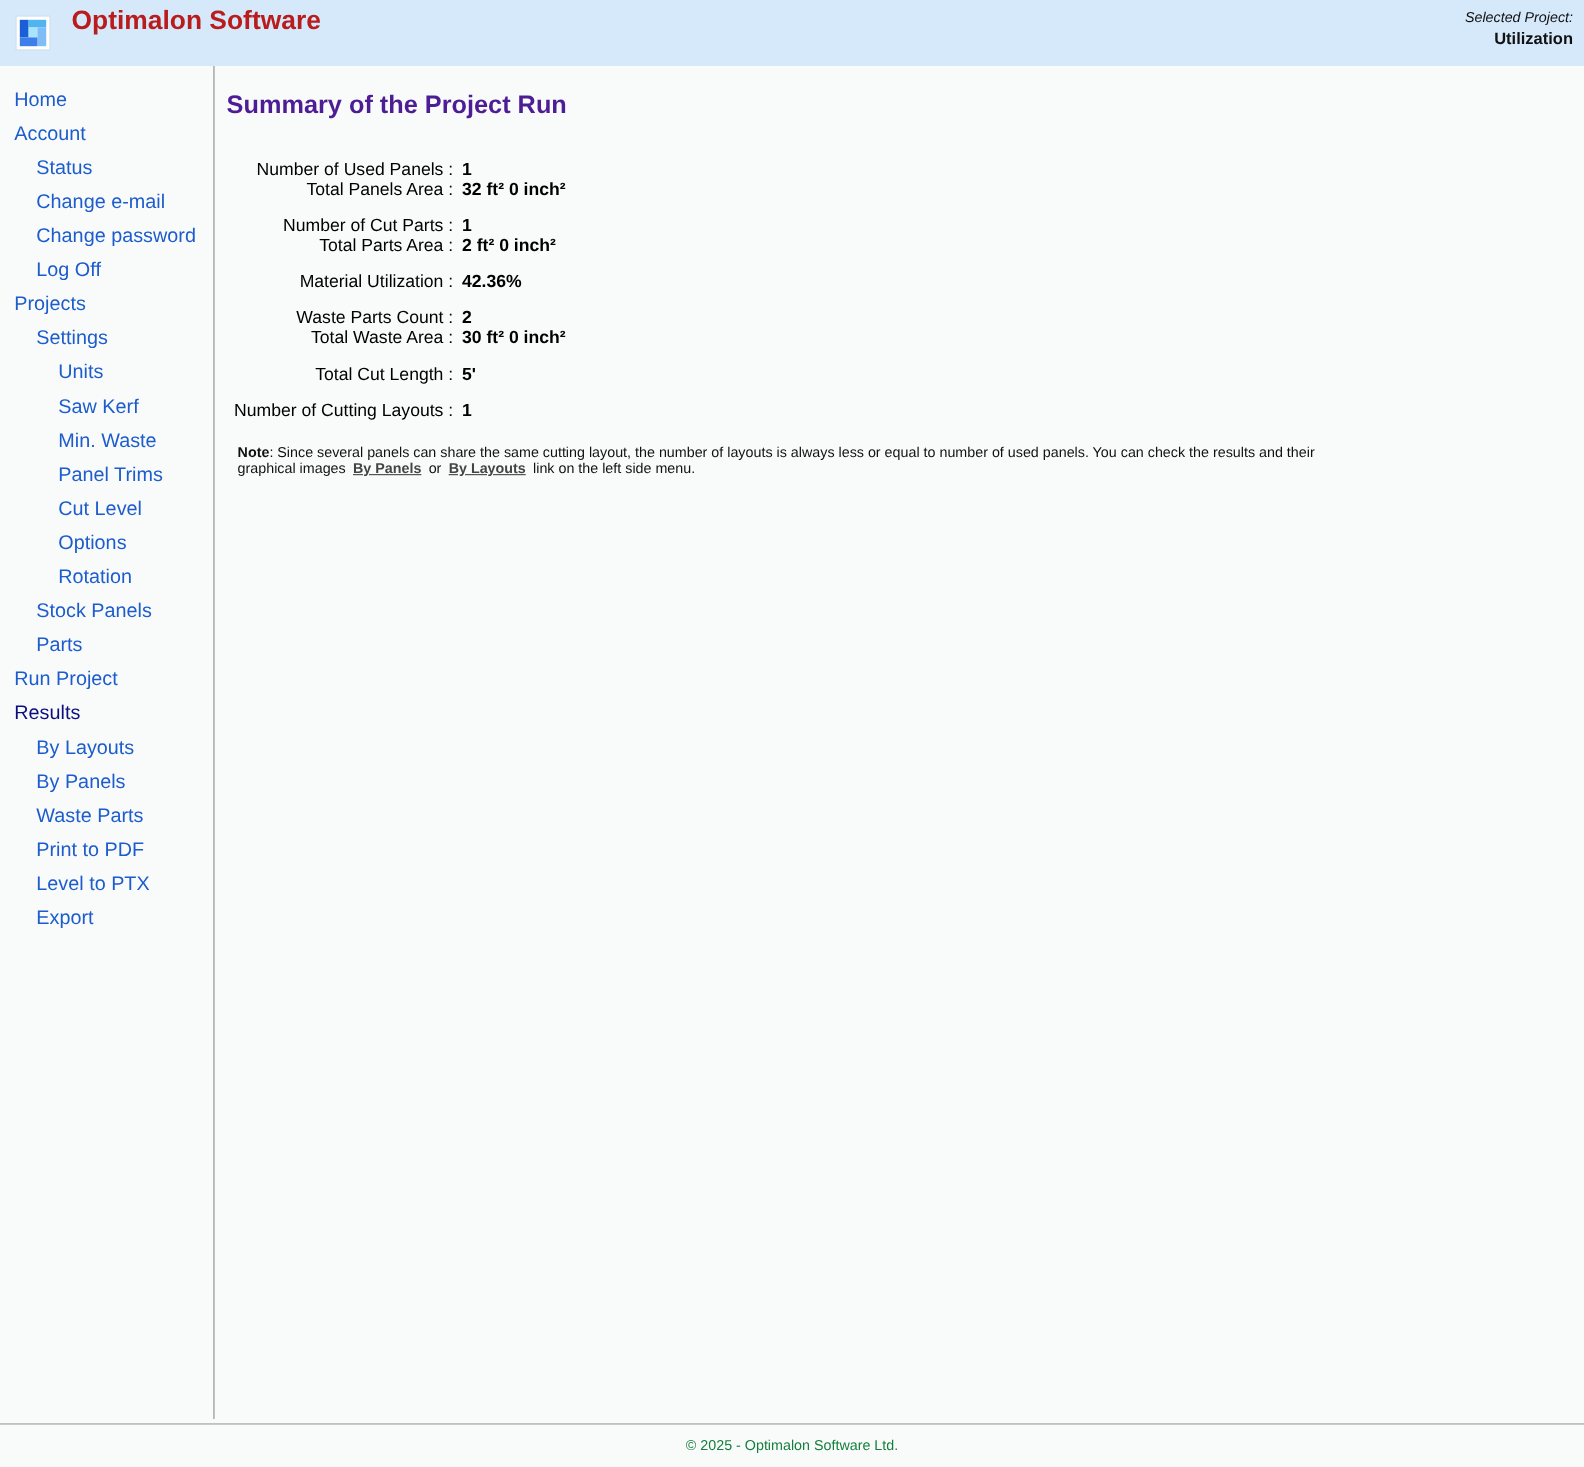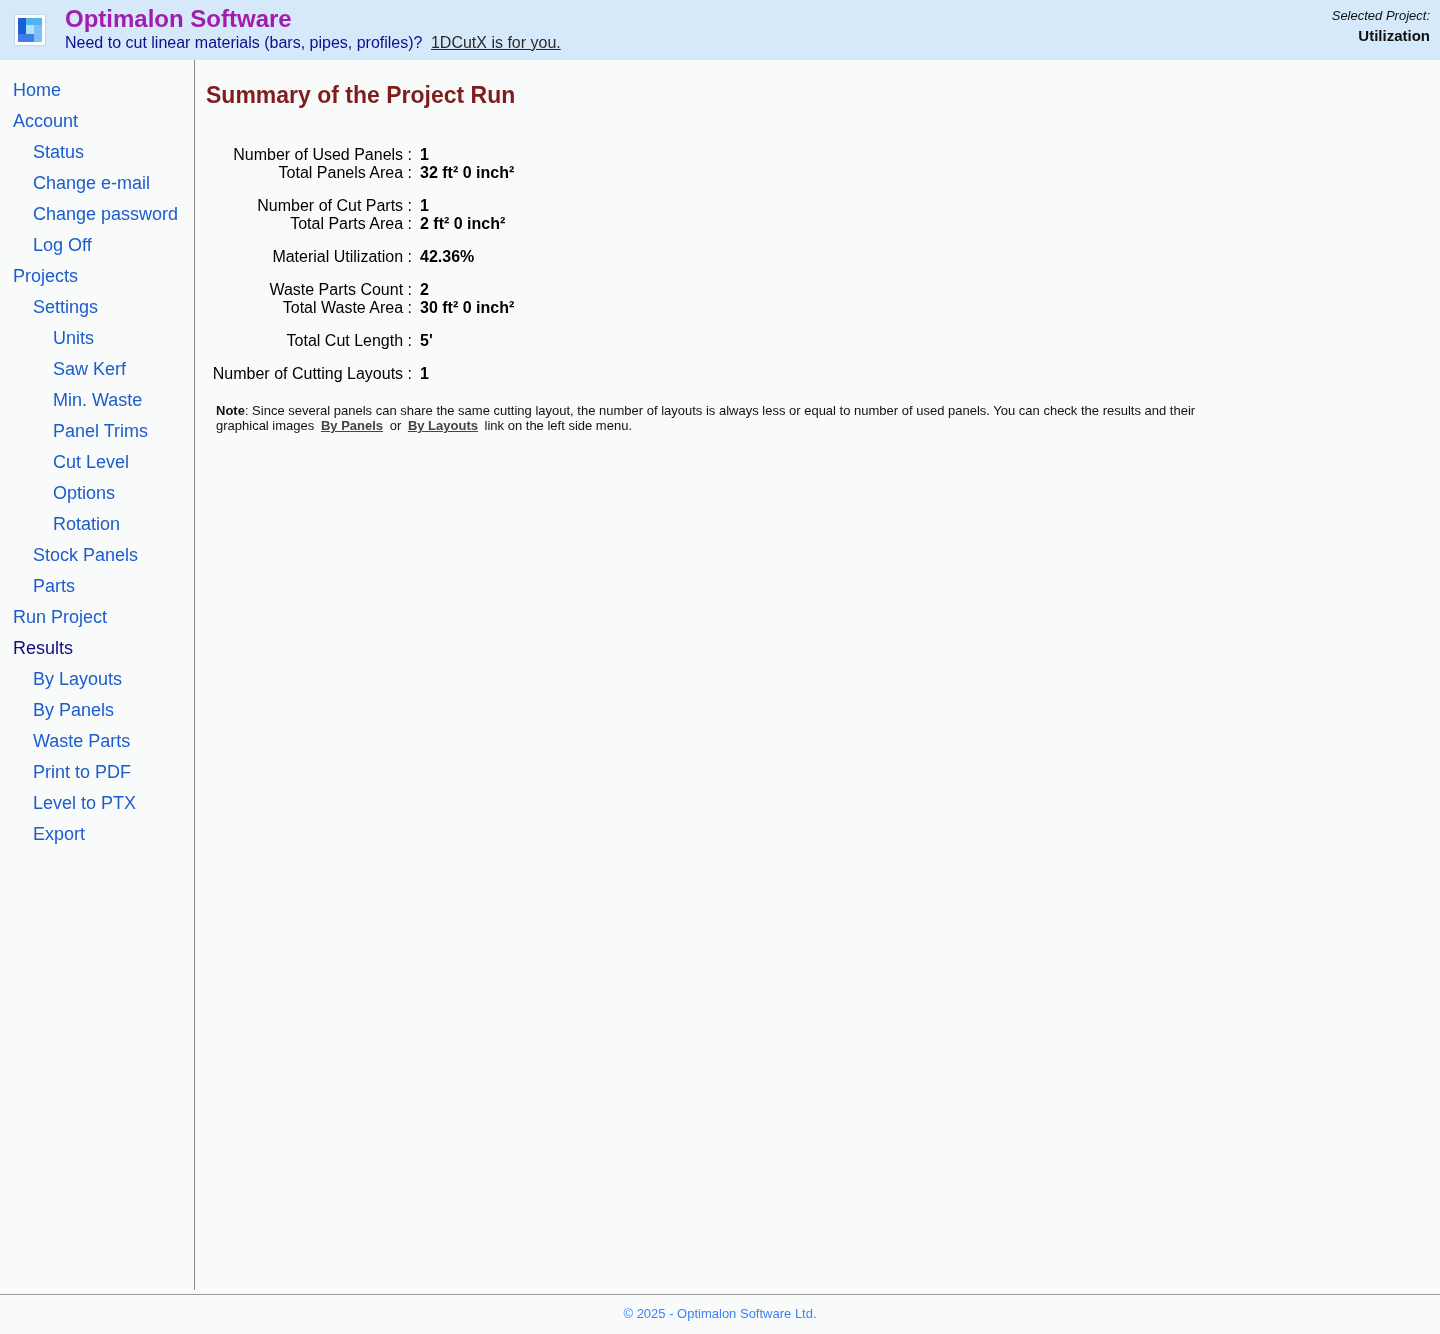--- a/index.html
+++ b/index.html
@@ -3,68 +3,64 @@
   <meta charset="utf-8">
   <style>
     * { box-sizing: border-box; margin: 0; padding: 0; }
     html, body { width: 1440px; height: 1334px; background: #f9fbfb; overflow: hidden; }
     body { font-family: "Liberation Sans", sans-serif; color: #000; position: relative; }
 
     
     .header { position: absolute; left: 0; top: 0; width: 1440px; height: 60px; background: #d5e9fb; }
     .logo { position: absolute; left: 14px; top: 14px; width: 32px; height: 32px; background: #fff; border: 1px solid #c4d6e8; }
     .logo svg { display: block; }
-    .brand-title { position: absolute; left: 65px; top: 5px; font-size: 24px; font-weight: bold; color: #a21caf; letter-spacing: 0px; }
+    .brand-title { position: absolute; left: 65px; top: 5px; font-size: 24px; font-weight: bold; color: #b91c1c; letter-spacing: 0px; }
     .brand-sub { position: absolute; left: 65px; top: 34px; font-size: 16px; color: #0d0d8d; white-space: nowrap; }
     .brand-sub a { color: #2a2a2a; text-decoration: underline; margin-left: 4px; }
     .selected-label { position: absolute; right: 10px; top: 8px; font-size: 13px; font-style: italic; color: #111; }
     .selected-value { position: absolute; right: 10px; top: 27px; font-size: 15px; font-weight: bold; color: #111; }
 
     
     .sidebar { position: absolute; left: 0; top: 60px; width: 195px; height: 1230px; border-right: 1px solid #8a8a8a; }
     .nav-item { position: absolute; font-size: 18px; color: #1c5ccc; white-space: nowrap; cursor: pointer; text-decoration: none; }
     .nav-item.active { color: #0d0d7d; font-weight: normal; }
     .lvl0 { left: 13px; }
     .lvl1 { left: 33px; }
     .lvl2 { left: 53px; }
 
     
     .main { position: absolute; left: 206px; top: 60px; width: 1230px; }
-    .page-title { position: absolute; left: 0; top: 22px; font-size: 23px; font-weight: bold; color: #7f1d1d; white-space: nowrap; }
+    .page-title { position: absolute; left: 0; top: 22px; font-size: 23px; font-weight: bold; color: #4c1d95; white-space: nowrap; }
     .stat-row { position: absolute; left: 0; width: 500px; height: 20px; font-size: 16px; }
     .stat-row .lbl { position: absolute; right: 294px; white-space: nowrap; }
     .stat-row .val { position: absolute; left: 214px; font-weight: bold; white-space: nowrap; }
 
     .note { position: absolute; left: 10px; width: 1020px; font-size: 13px; line-height: 15px; color: #111; }
     .note b { font-weight: bold; }
     .note a { font-weight: bold; color: #444; text-decoration: underline; margin: 0 3px; cursor: pointer; }
 
     
     .footer-rule { position: absolute; left: 0; top: 1294px; width: 1440px; height: 1px; background: #9a9a9a; }
-    .footer-text { position: absolute; left: 0; top: 1306px; width: 1440px; text-align: center; font-size: 13px; color: #3b82f6; }
+    .footer-text { position: absolute; left: 0; top: 1306px; width: 1440px; text-align: center; font-size: 13px; color: #15803d; }
   </style>
 </head>
 <body>
 
 <div class="header">
   <div class="logo">
     <svg width="30" height="30" viewBox="0 0 30 30">
       <rect x="1" y="1" width="28" height="28" fill="#ffffff"></rect>
       <rect x="3" y="3" width="8" height="16" fill="#1a5fd6"></rect>
       <rect x="11" y="3" width="16" height="7" fill="#4fb4f0"></rect>
       <rect x="11" y="10" width="8" height="9" fill="#a8e4fb"></rect>
       <rect x="19" y="10" width="8" height="17" fill="#7fbdf6"></rect>
       <rect x="3" y="19" width="16" height="8" fill="#3d7ee8"></rect>
     </svg>
   </div>
   <div class="brand-title">Optimalon Software</div>
-  <div class="brand-sub">
-    <span>Need to cut linear materials (bars, pipes, profiles)?</span>
-    <a>1DCutX is for you.</a>
-  </div>
   <div class="selected-label">Selected Project:</div>
   <div class="selected-value">Utilization</div>
 </div>
 
 <nav class="sidebar">
   <a class="nav-item lvl0" style="top:20px">Home</a>
   <a class="nav-item lvl0" style="top:51px">Account</a>
   <a class="nav-item lvl1" style="top:82px">Status</a>
   <a class="nav-item lvl1" style="top:113px">Change e-mail</a>
   <a class="nav-item lvl1" style="top:144px">Change password</a>

